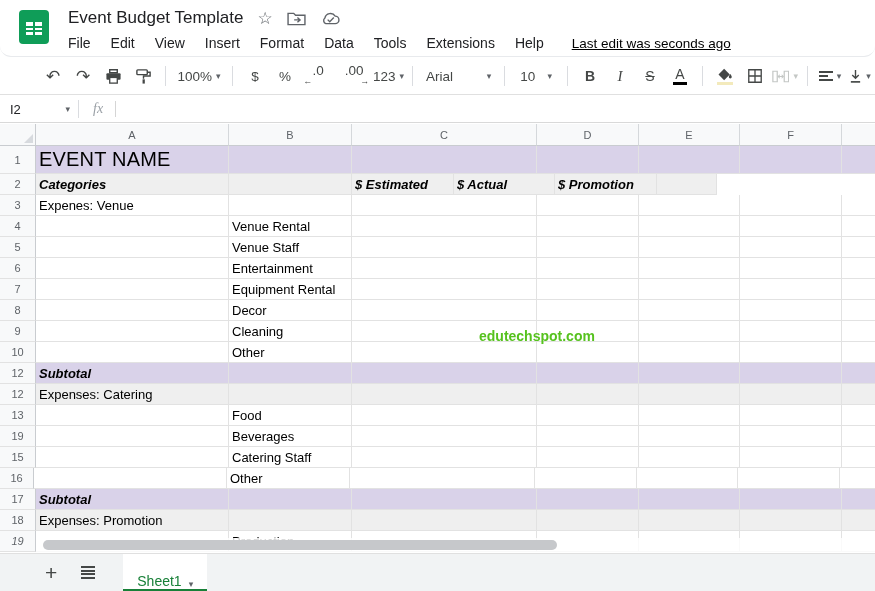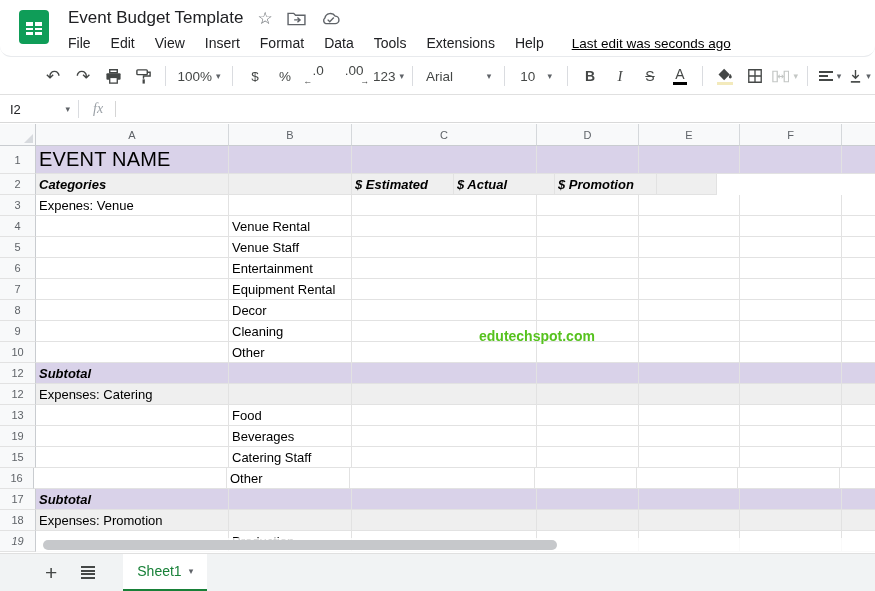--- a/index.html
+++ b/index.html
@@ -64,21 +64,21 @@
   .cbig  { font-size:20px; letter-spacing:.2px; }
   .watermark { position:absolute; left:479px; top:204px; font-size:14px; font-weight:700; z-index:5; }
   .hscroll-track { position:absolute; left:36px; top:414px; width:839px; height:15px; background:rgba(255,255,255,.82); z-index:6; }
   .hscroll-thumb { position:absolute; left:43px; top:416px; width:514px; height:10px; border-radius:5px; background:#c6c8cb; z-index:7; }
 
   
   .footer { position:absolute; top:553px; left:0; width:875px; height:38px; background:#f1f3f4; border-top:1px solid #e0e0e0; display:flex; align-items:center; }
   .plusbtn { font-size:21px; color:#444746; margin-left:45px; line-height:1; }
   .burger { display:inline-flex; flex-direction:column; gap:1.5px; margin-left:24px; }
   .burger i { display:block; width:14px; height:2.2px; background:#444746; }
-  .sheettab { margin-left:28px; height:38px; background:#fff; display:flex; align-items:center; padding:0 14px; border-bottom:3px solid #188038; }
+  .sheettab { margin-left:28px; height:38px; background:#fff; display:flex; align-items:flex-end; padding:0 14px; border-bottom:3px solid #188038; }
   .sheettab .lbl { font-size:14px; font-weight:500; }
   .sheettab .caret { font-size:9px; margin-left:7px; }
 </style>
 </head>
 <body>
 
 <div id="app">
 
   <div class="tophdr">
     <svg class="logo" viewBox="0 0 30 34">

